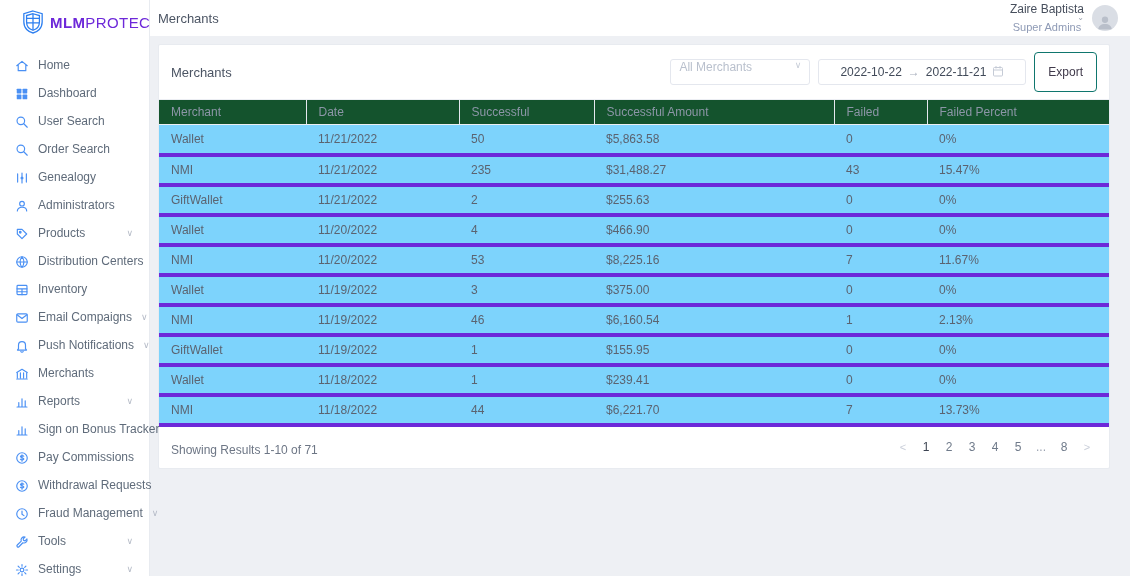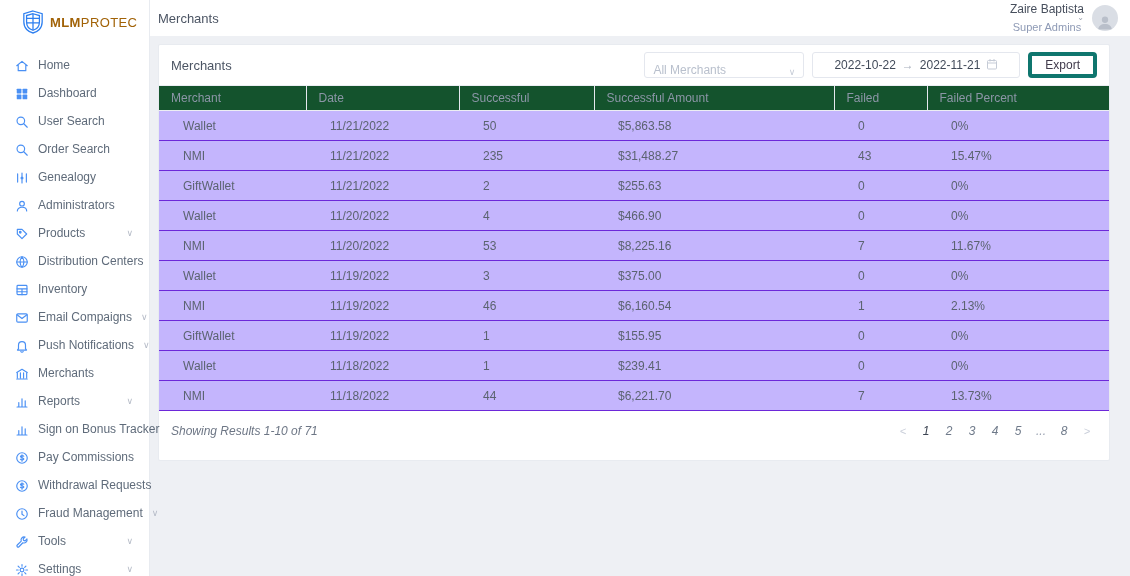--- a/index.html
+++ b/index.html
@@ -11,21 +11,21 @@
     font-size:12px;
   }
   
   .sidebar {
     position:absolute; left:0; top:0; width:150px; height:576px;
     background:#ffffff; border-right:1px solid #e8ebf0;
     z-index:2;
   }
   .logo-row { display:flex; align-items:center; gap:6px; padding:10px 0 14px 22px; }
   .logo-shield { width:22px; height:24px; flex:0 0 auto; }
-  .logo-text { font-size:13px; letter-spacing:.4px; color:#a16207; white-space:nowrap; }
+  .logo-text { font-size:15px; letter-spacing:.4px; color:#6d28d9; white-space:nowrap; }
   .logo-text b { font-weight:800; }
   .nav { padding:4px 0; }
   .nav-item {
     display:flex; gap:9px;
     padding:6.5px 10px 6.5px 14px; cursor:pointer;
     color:#5f6b7a; font-size:12px; line-height:13px;
   }
   .nav-item .ni-icon { width:15px; height:15px; flex:0 0 auto; display:flex; align-items:center; justify-content:center; }
   .nav-item .ni-icon svg { width:14px; height:14px; }
   .nav-item .ni-label { flex:1 1 auto; white-space:nowrap; }
@@ -52,52 +52,52 @@
   .main {
     position:absolute; left:150px; top:36px; right:0; bottom:0;
     background:#eef0f4; padding:8px 20px 8px 8px;
   }
   .card { background:#ffffff; border:1px solid #e8ebf0; border-radius:2px; }
   .card-head { display:flex; align-items:center; padding:7px 12px; }
   .card-title { font-size:13px; color:#4c5564; }
   .card-head-spacer { flex:1; }
   .controls { display:flex; align-items:center; gap:8px; }
   .select-box {
-    width:160px; height:26px; border:1px solid #e4e7ee; border-radius:3px;
-    display:flex; align-items:flex-end; padding:0 8px; cursor:pointer;
+    width:140px; height:26px; border:1px solid #e4e7ee; border-radius:3px;
+    display:flex; align-items:flex-start; padding:0 8px; cursor:pointer;
     color:#b9c0cd; background:#fff;
   }
   .select-box .sel-label { flex:1; }
   .select-box .sel-caret { color:#c5cbd6; font-size:9px; }
   .date-box {
     height:26px; border:1px solid #e4e7ee; border-radius:3px;
     display:flex; align-items:center; gap:6px; padding:0 21px; cursor:pointer;
     background:#fff; color:#414a59;
   }
   .date-arrow { color:#a7aebc; }
   .cal-icon { color:#c5cbd6; font-size:12px; }
   .export-btn {
-    height:26px; padding:0 13px; background:#fff;
-    border:4px solid #0f766e; border-radius:4px; cursor:pointer;
+    height:40px; padding:0 13px; background:#fff;
+    border:1px solid #0f766e; border-radius:4px; cursor:pointer;
     color:#403a4b; font-size:12px; font-family:inherit;
   }
   
   table { width:100%; border-collapse:collapse; table-layout:fixed; }
   thead th {
     background:#14532d; color:#8c96a7; font-weight:400; font-size:12px;
     text-align:left; padding:5px 12px; height:22px;
     border-top:1px solid #eceef3; border-bottom:1px solid #eceef3;
   }
   thead th + th { border-left:1px solid #e4e7ee; }
   tbody td {
-    padding:0 24px; height:30px; color:#5b6370; font-size:12px;
-    border-bottom:1px solid #6d28d9; background:#c4b5fd;
+    padding:0 12px; height:30px; color:#5b6370; font-size:12px;
+    border-bottom:4px solid #6d28d9; background:#7dd3fc;
   }
   
-  .card-foot { display:flex; align-items:center; padding:10px 12px 19px;font-style:italic; }
+  .card-foot { display:flex; align-items:flex-end; padding:10px 12px 11px; }
   .results-summary { color:#6d7685; }
   .foot-spacer { flex:1; }
   .pagination { display:flex; align-items:center; gap:3px; }
   .page-item {
     min-width:20px; height:20px; display:flex; align-items:center; justify-content:center;
     color:#6f7a8a; cursor:pointer; padding:0 3px;
   }
   .page-item.active { color:#3c4452; }
   .page-item.nav-arrow { color:#c9ced9; font-size:11px; }
   .page-item.ellipsis { cursor:default; color:#9aa2b1; }

